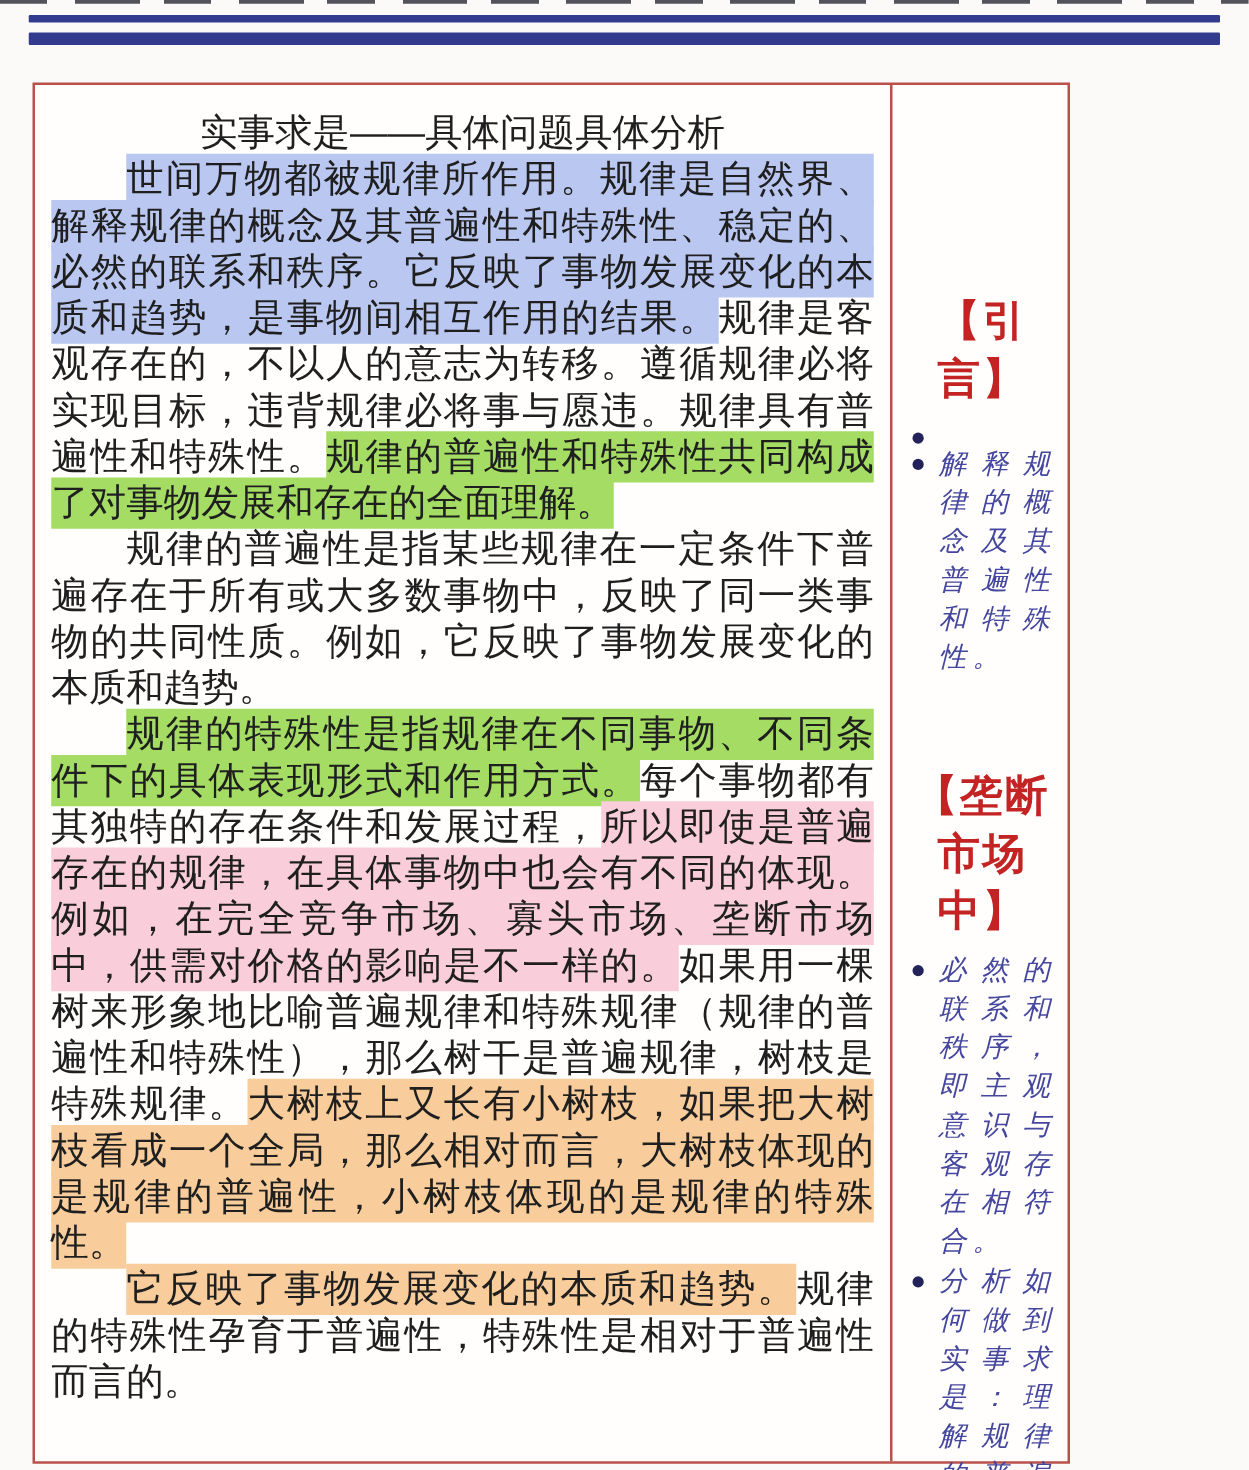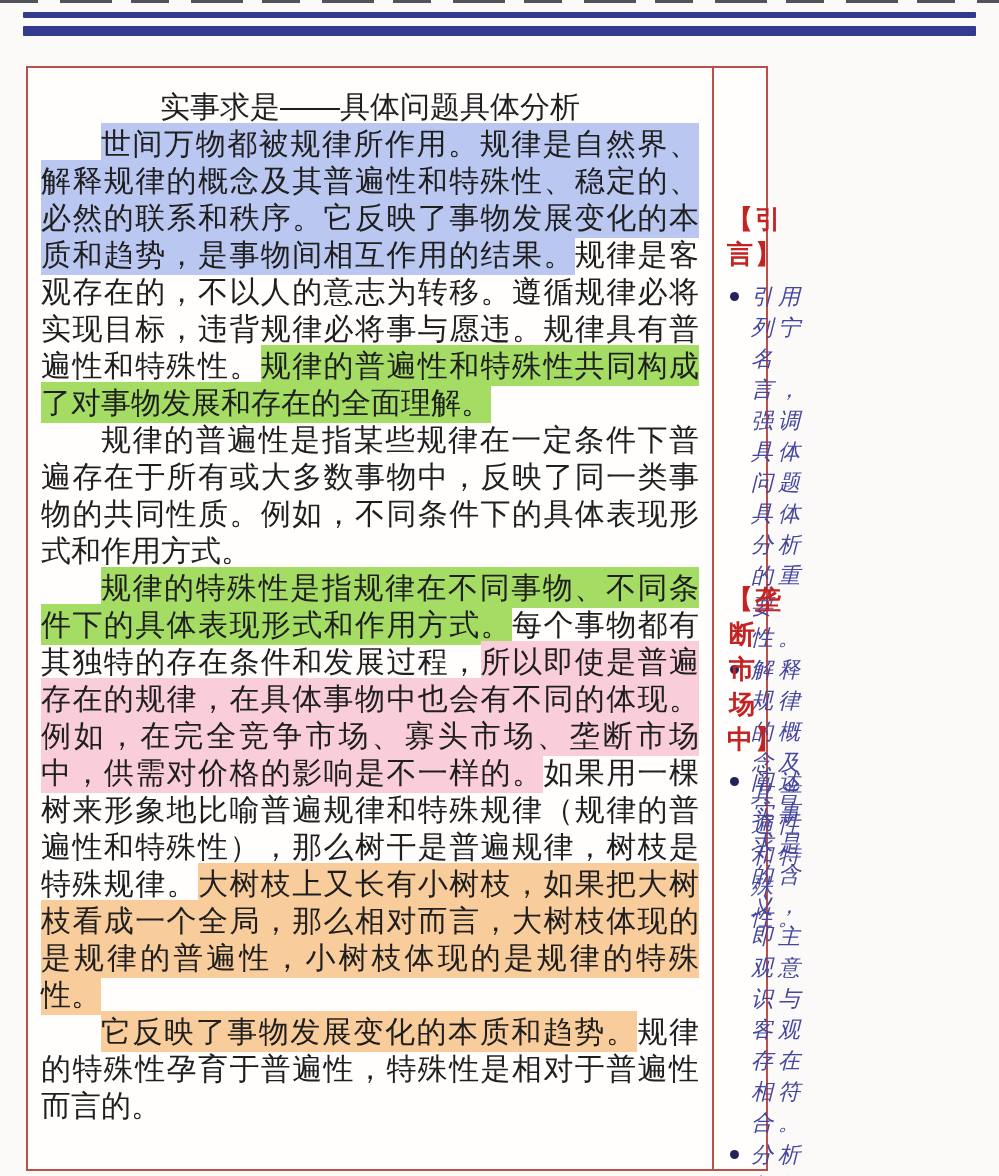--- a/index.html
+++ b/index.html
@@ -10,21 +10,21 @@
   }
   .top-dashes{
     position:absolute;top:0;left:0;width:999px;height:3px;
     background:repeating-linear-gradient(90deg,#35353f 0 38px,transparent 38px 60px,#35353f 60px 112px,transparent 112px 131px);
     opacity:.85;
   }
   .bar{position:absolute;left:23px;width:953px;background:var(--navy,#333b8f);border-radius:1px;}
   .bar-1{top:12px;height:6px;}
   .bar-2{top:26px;height:10px;}
   .frame{
-    position:absolute;left:26px;top:66px;width:742px;height:1105px;
+    position:absolute;left:26px;top:66px;width:830px;height:1105px;
     border:2px solid var(--frame-red,#bb4f4a);
     background:#fffefd;
     display:flex;box-sizing:border-box;
   }
   .main-col{
     width:684px;box-sizing:border-box;
     padding:20px 13px 0 13px;
   }
   .para{
     margin:0;
@@ -42,24 +42,25 @@
   .hl-orange{background:var(--hl-orange,#f8cc9b);}
   .side-col{
     flex:1;position:relative;
     border-left:2px solid var(--frame-red,#bb4f4a);
     box-sizing:border-box;
   }
   .side-section{position:absolute;left:13px;right:9px;}
   .side-section.s0{top:134px;}
   .side-section.s1{top:514px;}
   .side-header{
-    text-align:right;
-    font-size:26px;font-weight:bold;letter-spacing:2px;
+    text-align:center;
+    font-size:34px;font-weight:bold;letter-spacing:2px;
     color:var(--header-red,#c32322);
     margin-bottom:9px;
+    margin-top:32px;
   }
   .side-bullet{display:flex;align-items:flex-start;margin-bottom:1px;}
   .dot{
     flex:0 0 auto;width:9px;height:9px;border-radius:50%;
     background:var(--dot-ink,#23235a);
     margin:11px 12px 0 3px;
   }
   .side-text{
     font-size:22px;line-height:31px;letter-spacing:5px;
     color:var(--note-ink,#45479e);
@@ -72,41 +73,40 @@
 <body>
 
 <div class="page">
   <div class="top-dashes"></div>
   <div class="bar bar-1"></div>
   <div class="bar bar-2"></div>
   <div class="frame">
     <div class="main-col">
       <p class="para title-line">实事求是——具体问题具体分析</p>
         <p class="para indent"><span class="hl hl-blue">世间万物都被规律所作用。规律是自然界、解释规律的概念及其普遍性和特殊性、稳定的、必然的联系和秩序。它反映了事物发展变化的本质和趋势，是事物间相互作用的结果。</span><span class="">规律是客观存在的，不以人的意志为转移。遵循规律必将实现目标，违背规律必将事与愿违。规律具有普遍性和特殊性。</span><span class="hl hl-green">规律的普遍性和特殊性共同构成了对事物发展和存在的全面理解。</span></p>
-        <p class="para indent"><span class="">规律的普遍性是指某些规律在一定条件下普遍存在于所有或大多数事物中，反映了同一类事物的共同性质。例如，不同条件下的具体表现形式和作用方式。</span></p>
+        <p class="para indent"><span class="">规律的普遍性是指某些规律在一定条件下普遍存在于所有或大多数事物中，反映了同一类事物的共同性质。例如，它反映了事物发展变化的本质和趋势。</span></p>
         <p class="para indent"><span class="hl hl-green">规律的特殊性是指规律在不同事物、不同条件下的具体表现形式和作用方式。</span><span class="">每个事物都有其独特的存在条件和发展过程，</span><span class="hl hl-pink">所以即使是普遍存在的规律，在具体事物中也会有不同的体现。例如，在完全竞争市场、寡头市场、垄断市场中，供需对价格的影响是不一样的。</span><span class="">如果用一棵树来形象地比喻普遍规律和特殊规律（规律的普遍性和特殊性），那么树干是普遍规律，树枝是特殊规律。</span><span class="hl hl-orange">大树枝上又长有小树枝，如果把大树枝看成一个全局，那么相对而言，大树枝体现的是规律的普遍性，小树枝体现的是规律的特殊性。</span></p>
         <p class="para indent"><span class="hl hl-orange">它反映了事物发展变化的本质和趋势。</span><span class="">规律的特殊性孕育于普遍性，特殊性是相对于普遍性而言的。</span></p>
       </div>
     <div class="side-col">
         <div class="side-section s0">
           <div class="side-header">【引言】</div>
           <div class="side-bullet">
             <span class="dot"></span>
-            <span class="side-text">引用列宁名言，强调具体问题具体分析的重要性。</span>
           </div>
           <div class="side-bullet">
             <span class="dot"></span>
             <span class="side-text">解释规律的概念及其普遍性和特殊性。</span>
           </div>
         </div>
         <div class="side-section s1">
           <div class="side-header">【垄断市场中】</div>
           <div class="side-bullet">
             <span class="dot"></span>
-            <span class="side-text">阐述实事求是的含义，即主观意识与客观存在相符合。</span>
+            <span class="side-text">必然的联系和秩序，即主观意识与客观存在相符合。</span>
           </div>
           <div class="side-bullet">
             <span class="dot"></span>
             <span class="side-text">分析如何做到实事求是：理解规律的普遍性和特殊性，具体问题具体分析。</span>
           </div>
         </div>
       </div>
   </div>
 </div>
 

